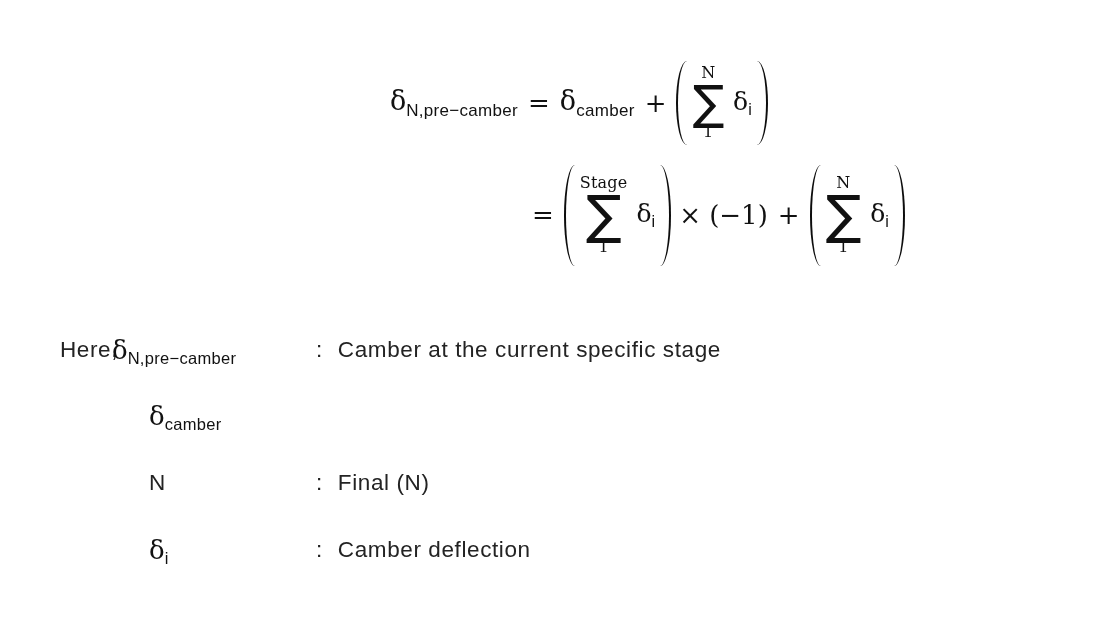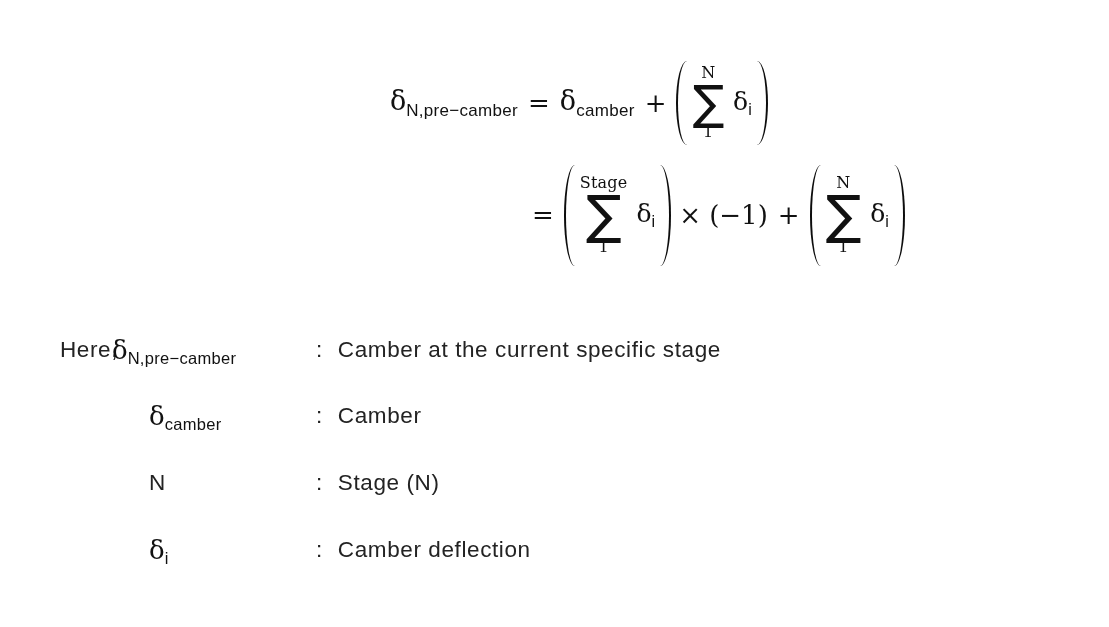--- a/index.html
+++ b/index.html
@@ -161,31 +161,28 @@
       </span>
       <span class="sans def-right">
         <span class="def-colon">:</span><span class="def-desc">Camber at the current specific stage</span>
       </span>
     </div>
 
     <div class="def-row def-row-2">
       <span class="def-sym def-sym-n">
         <span class="mvar">δ</span><span class="msub">camber</span>
       </span>
-      <span class="sans def-right">
-        <span class="def-colon">:</span><span class="def-desc">Camber</span>
-      </span>
     </div>
 
     <div class="def-row def-row-3">
       <span class="def-sym def-sym-n sans">
         <span>N</span>
       </span>
       <span class="sans def-right">
-        <span class="def-colon">:</span><span class="def-desc">Stage (N)</span>
+        <span class="def-colon">:</span><span class="def-desc">Final (N)</span>
       </span>
     </div>
 
     <div class="def-row def-row-4">
       <span class="def-sym def-sym-n">
         <span class="mvar">δ</span><span class="msub">i</span>
       </span>
       <span class="sans def-right">
         <span class="def-colon">:</span><span class="def-desc">Camber deflection</span>
       </span>

